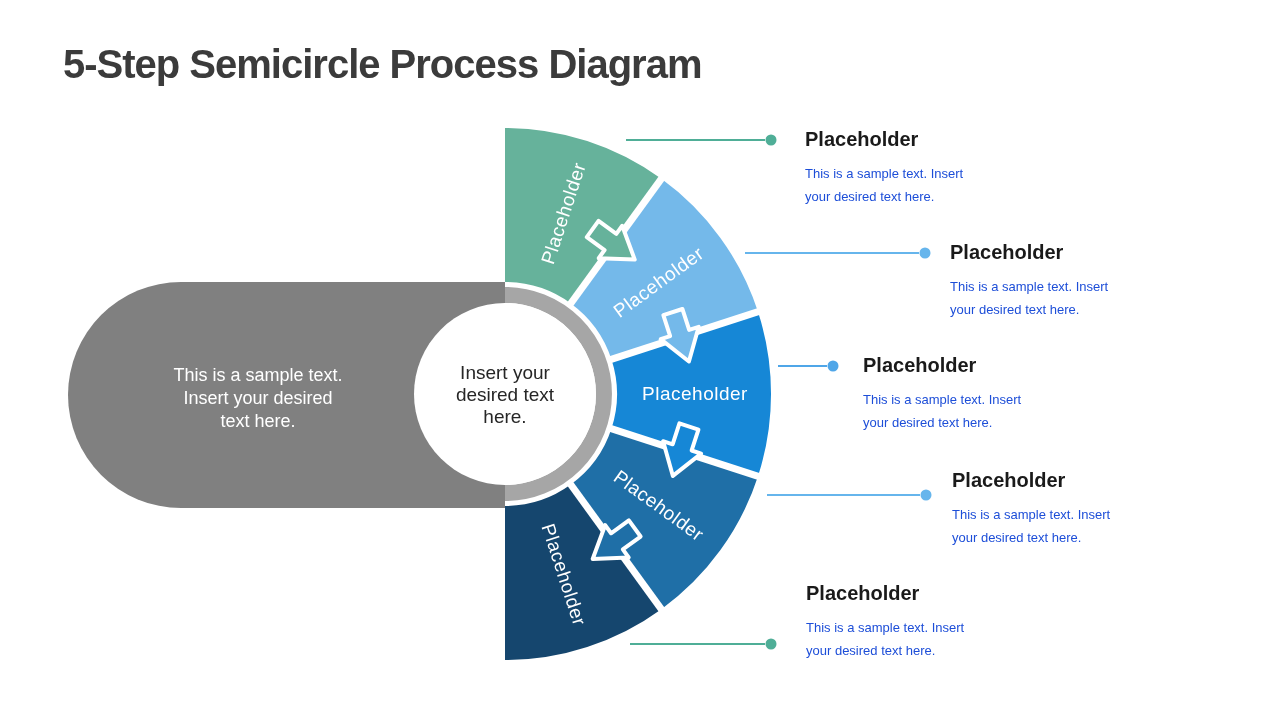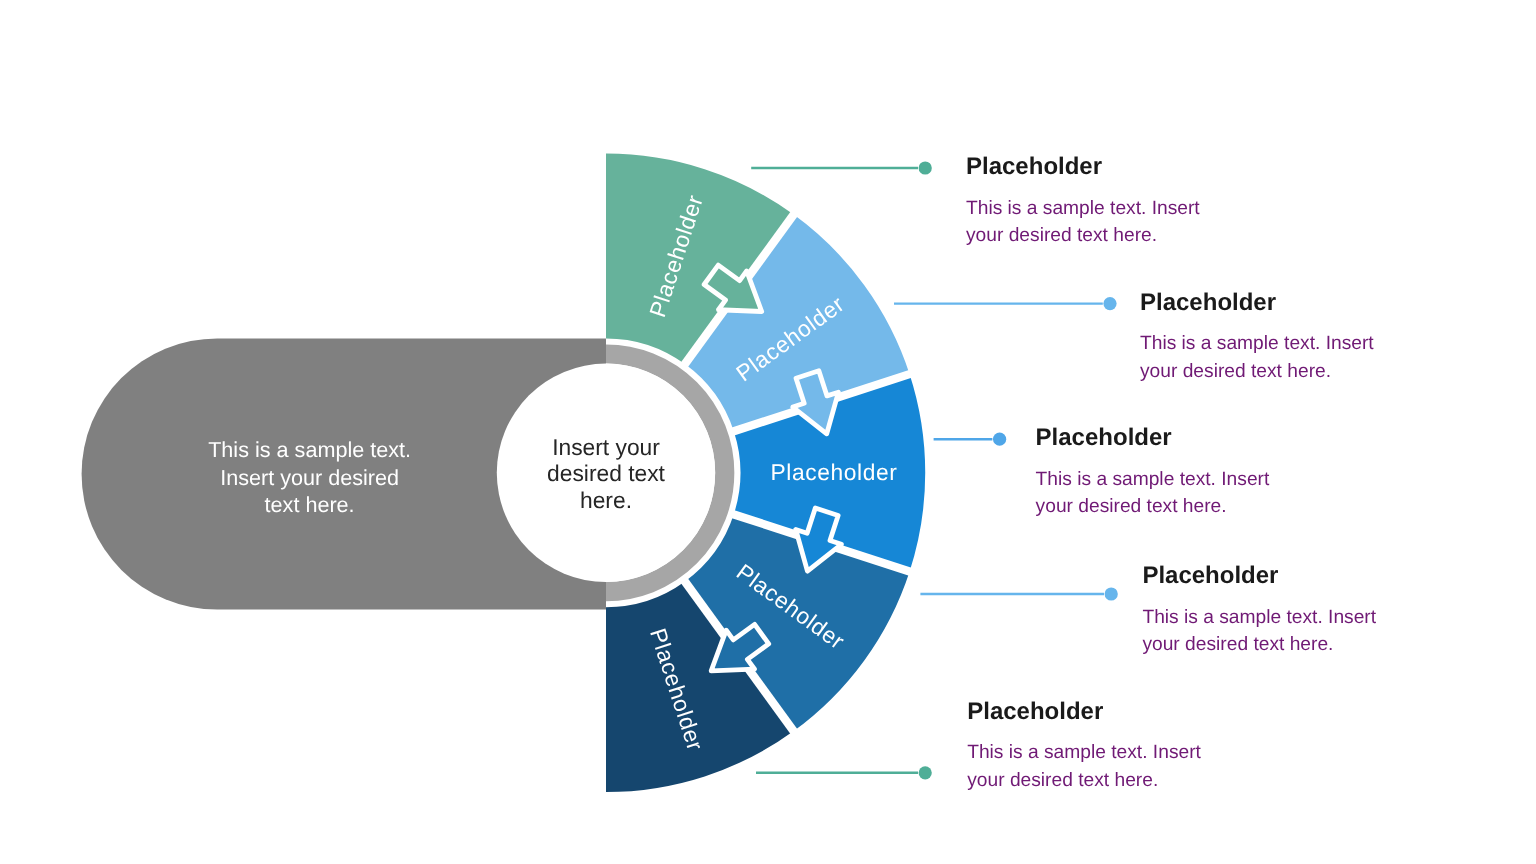--- a/index.html
+++ b/index.html
@@ -14,27 +14,28 @@
   .diagram-svg{position:absolute;left:0;top:0;}
   .seg-label{
     font-family:"Liberation Sans",sans-serif;font-size:19px;fill:#ffffff;letter-spacing:.5px;
   }
   .pill-text{font-family:"Liberation Sans",sans-serif;font-size:18px;fill:#ffffff;}
   .center-text{font-family:"Liberation Sans",sans-serif;font-size:19px;fill:#262626;}
   .callout{position:absolute;width:260px;}
   .callout-heading{
     font-size:20px;font-weight:700;color:#1a1a1a;line-height:24px;margin-bottom:11px;
   }
-  .callout-body{font-size:16px;color:#701a75;line-height:23px;}
+  .callout-body{font-size:13px;color:#1d4ed8;line-height:23px;}
 </style>
 </head>
 <body>
 
 <div class="slide">
 
+  <h1 class="slide-title">5-Step Semicircle Process Diagram</h1>
 
   <svg class="diagram-svg" width="1280" height="720" viewBox="0 0 1280 720">
 
     <path d="M 505 282 L 181 282 A 113 113 0 0 0 181 508 L 505 508 Z" fill="#808080"></path>
 
     <path d="M 505 128 A 266 266 0 0 1 661.4 178.8 L 570.8 303.4 A 112 112 0 0 0 505 282 Z" fill="#66B29B"></path>
     <path d="M 661.4 178.8 A 266 266 0 0 1 758 311.8 L 611.5 359.4 A 112 112 0 0 0 570.8 303.4 Z" fill="#74B9EA"></path>
     <path d="M 758 311.8 A 266 266 0 0 1 758 476.2 L 611.5 428.6 A 112 112 0 0 0 611.5 359.4 Z" fill="#1687D6"></path>
     <path d="M 758 476.2 A 266 266 0 0 1 661.4 609.2 L 570.8 484.6 A 112 112 0 0 0 611.5 428.6 Z" fill="#1F6FA7"></path>
     <path d="M 661.4 609.2 A 266 266 0 0 1 505 660 L 505 506 A 112 112 0 0 0 570.8 484.6 Z" fill="#15466E"></path>

